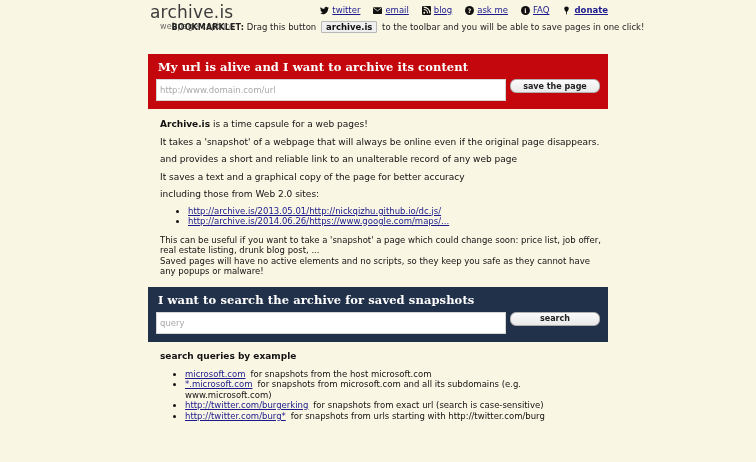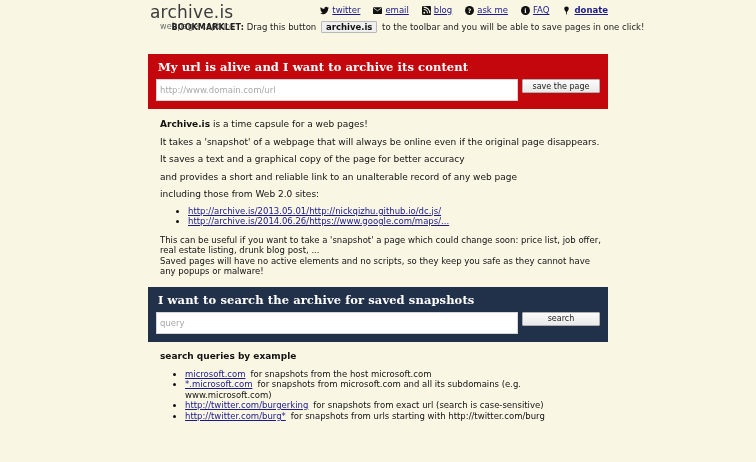--- a/index.html
+++ b/index.html
@@ -145,31 +145,32 @@
     font-family: "DejaVu Sans", "Liberation Sans", sans-serif;
     color: #222;
     padding: 0 3px;
     box-sizing: border-box;
     outline: none;
   }
   .form-row input[type="text"]::placeholder {
     color: #a9a9a9;
   }
   .form-row button {
-    width: 78px;
+    width: 90px;
     height: 14px;
     border: 1px solid #b0b0b0;
     background: linear-gradient(#fbfbfb, #e9e9e9);
     font-size: 8px;
     font-family: "DejaVu Sans", "Liberation Sans", sans-serif;
     color: #222;
     cursor: pointer;
     box-sizing: border-box;
     padding: 0;
-    border-radius: 1px;
+    border-radius: 6px;
+    font-weight: bold;
   }
 
   
   .about {
     margin: 9px 148px 0 148px;
     padding-left: 12px;
     color: #111;
     font-size: 9px;
     line-height: 13.5px;
   }
@@ -318,22 +319,22 @@
       <input type="text" placeholder="http://www.domain.com/url" style="">
       <button type="button">save the page</button>
     </div>
   </div>
 
   <div class="about">
     <p class="lead">
       <strong>Archive.is</strong><span> is a time capsule for a web pages!</span>
     </p>
     <p>It takes a 'snapshot' of a webpage that will always be online even if the original page disappears.</p>
+    <p>and provides a short and reliable link to an unalterable record of any web page</p>
     <p>It saves a text and a graphical copy of the page for better accuracy</p>
-    <p>and provides a short and reliable link to an unalterable record of any web page</p>
     <p>including those from Web 2.0 sites:</p>
     <ul>
       <li>
         <a href="#">http://archive.is/2013.05.01/http://nickqizhu.github.io/dc.js/</a>
       </li>
       <li>
         <a href="#">http://archive.is/2014.06.26/https://www.google.com/maps/...</a>
       </li>
     </ul>
   </div>

